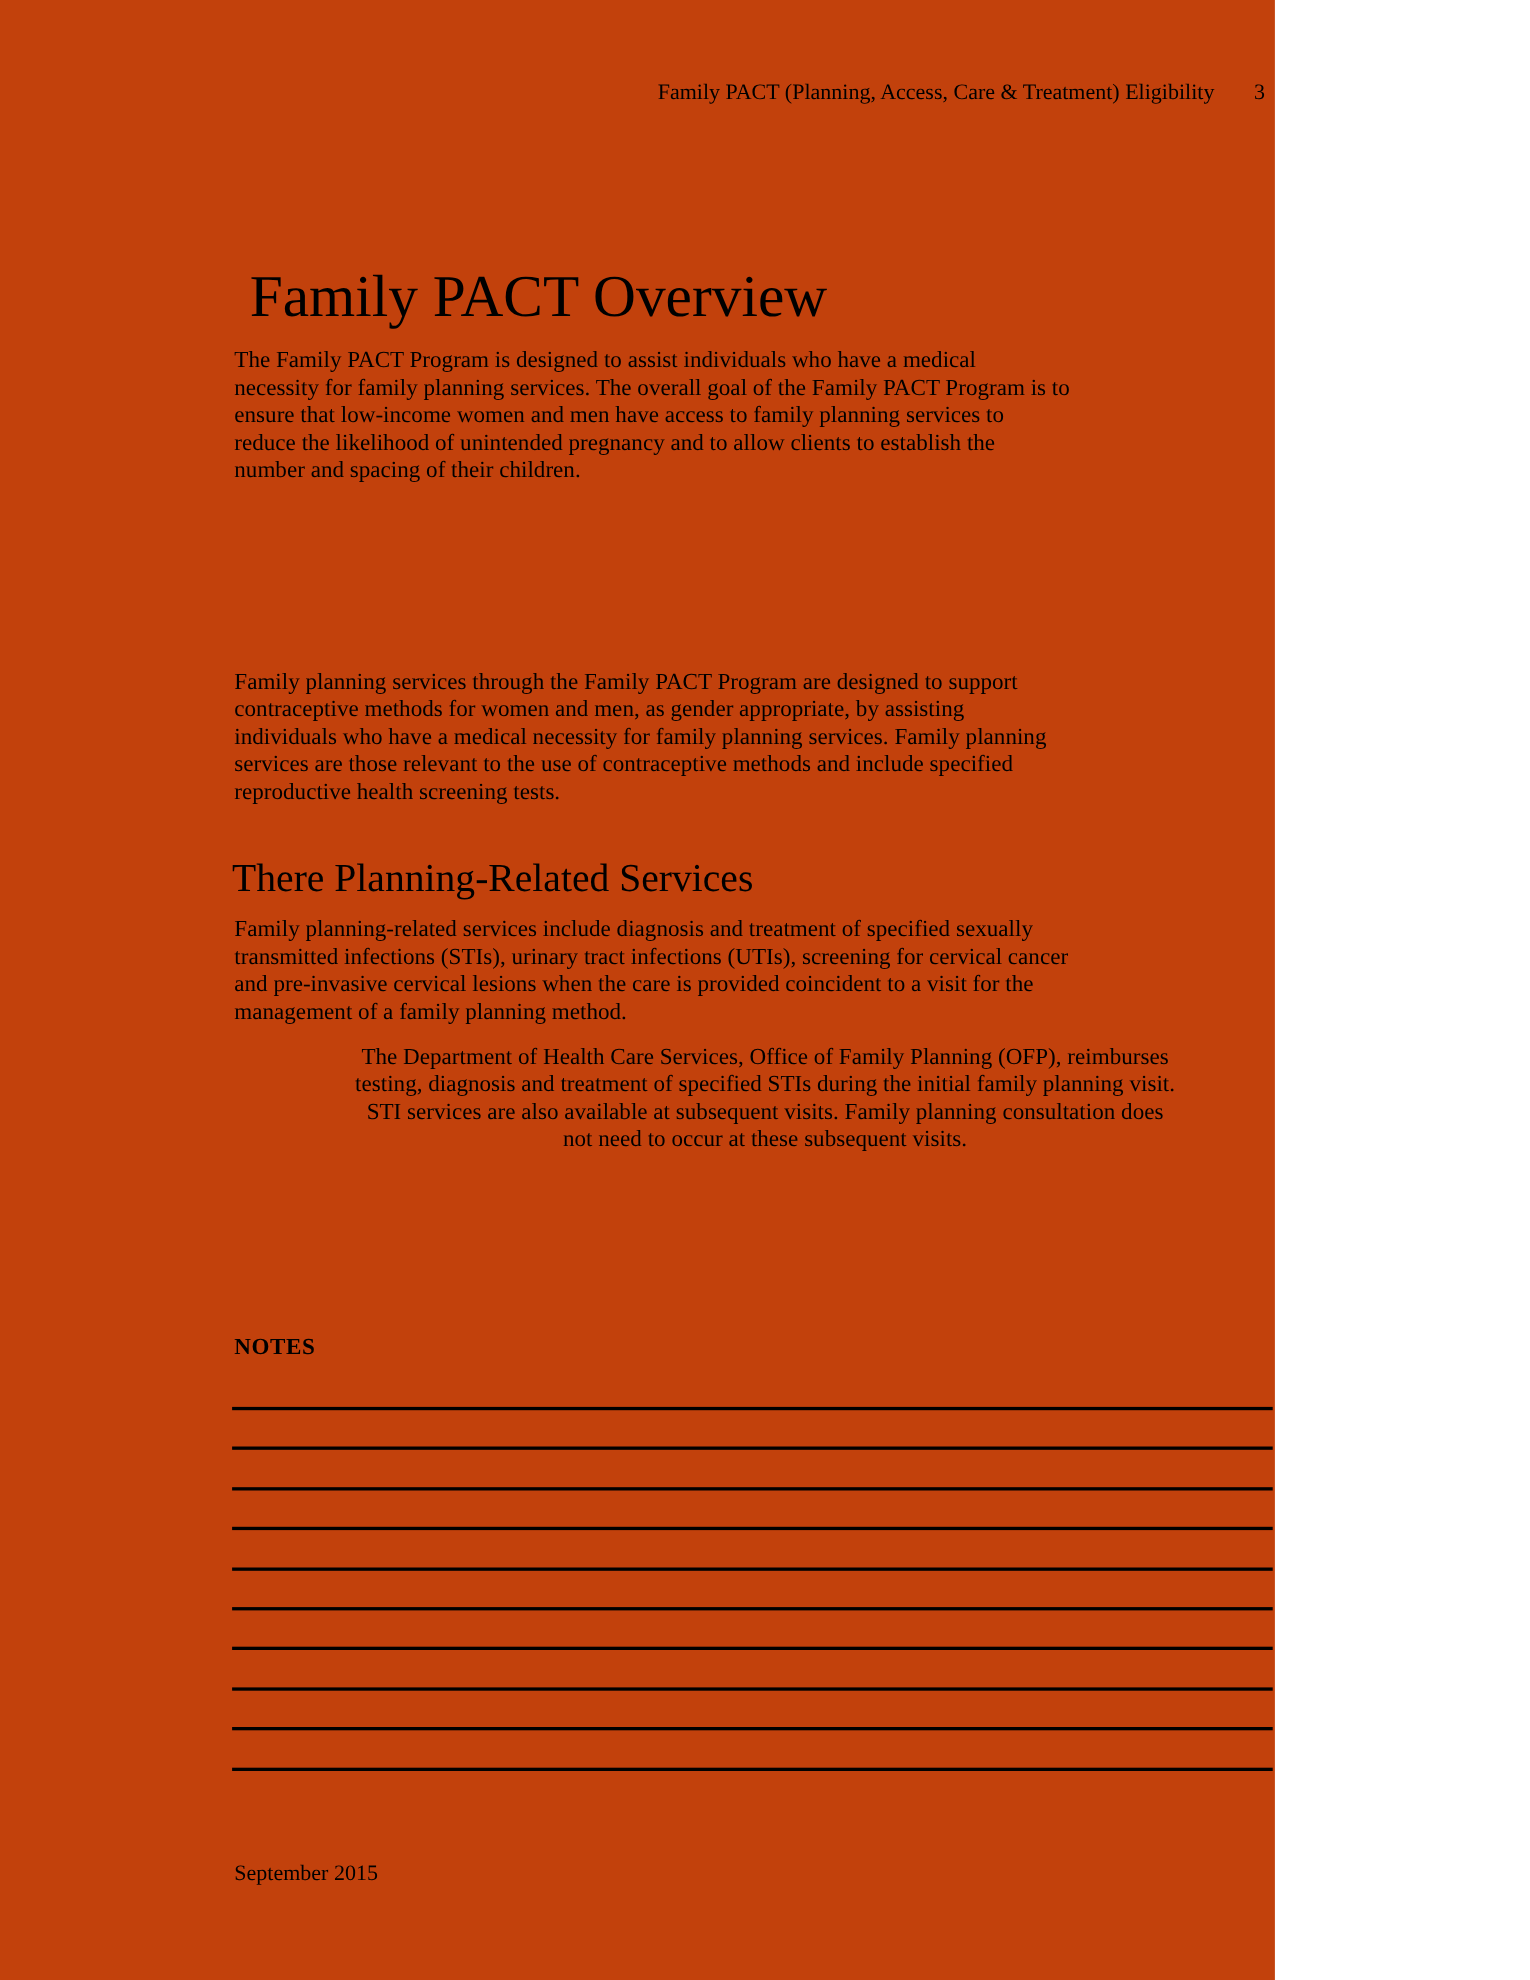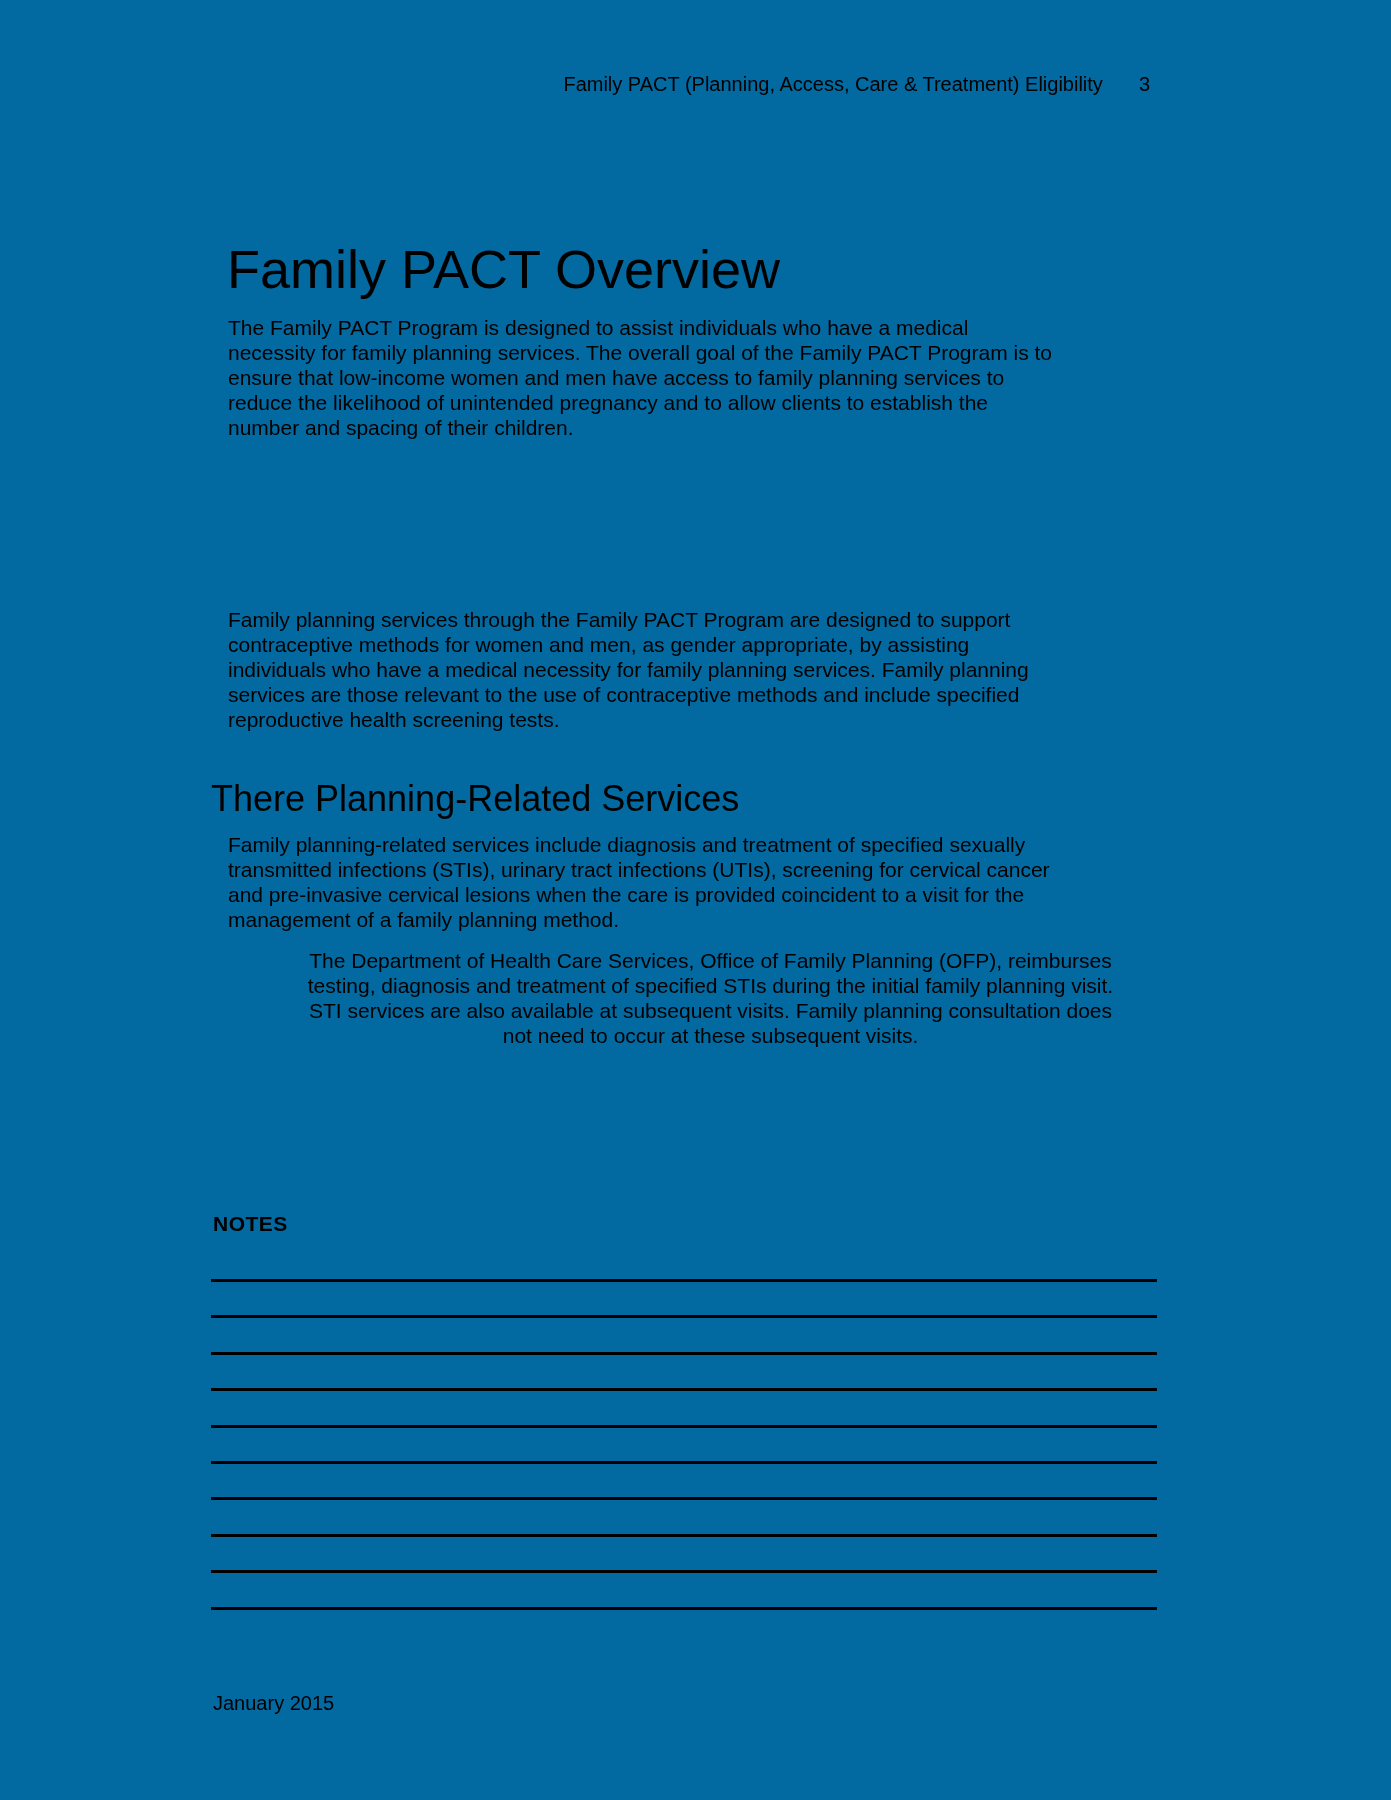--- a/index.html
+++ b/index.html
@@ -2,25 +2,25 @@
 <html><head>
 <meta charset="utf-8">
 <style>
   html, body {
     margin: 0;
     padding: 0;
     background: #ffffff;
   }
   .page {
     position: relative;
-    width: 1391px;
+    width: 1159px;
     height: 1800px;
-    background: #0369a1;
+    background: #c2410c;
     color: #000000;
-    font-family: Liberation Sans, sans-serif;
+    font-family: Liberation Serif, serif;
     overflow: hidden;
   }
   .running-header {
     position: absolute;
     top: 72px;
     left: 213px;
     width: 937px;
     text-align: right;
     font-size: 20px;
     line-height: 25px;
@@ -47,21 +47,21 @@
     margin: 0;
     font-size: 36px;
     line-height: 1.2;
     font-weight: 400;
     white-space: nowrap;
   }
   .heading-1 { top: 549px; }
   .heading-2 { top: 777px; }
   .para {
     position: absolute;
-    left: 228px;
+    left: 213px;
     width: 965px;
     margin: 0;
     font-size: 21px;
     line-height: 25px;
     white-space: pre-line;
   }
   .para-intro-1 { top: 315px; }
   .para-intro-2 { top: 460px; }
   .para-s1-1   { top: 607px; }
   .para-s2-1   { top: 832px; }
@@ -139,15 +139,15 @@
       <div class="note-line"></div>
       <div class="note-line"></div>
       <div class="note-line"></div>
       <div class="note-line"></div>
       <div class="note-line"></div>
       <div class="note-line"></div>
       <div class="note-line"></div>
       <div class="note-line"></div>
     </div>
 
-  <div class="page-footer">January 2015</div>
+  <div class="page-footer">September 2015</div>
 
 </div>
 
 </body></html>

